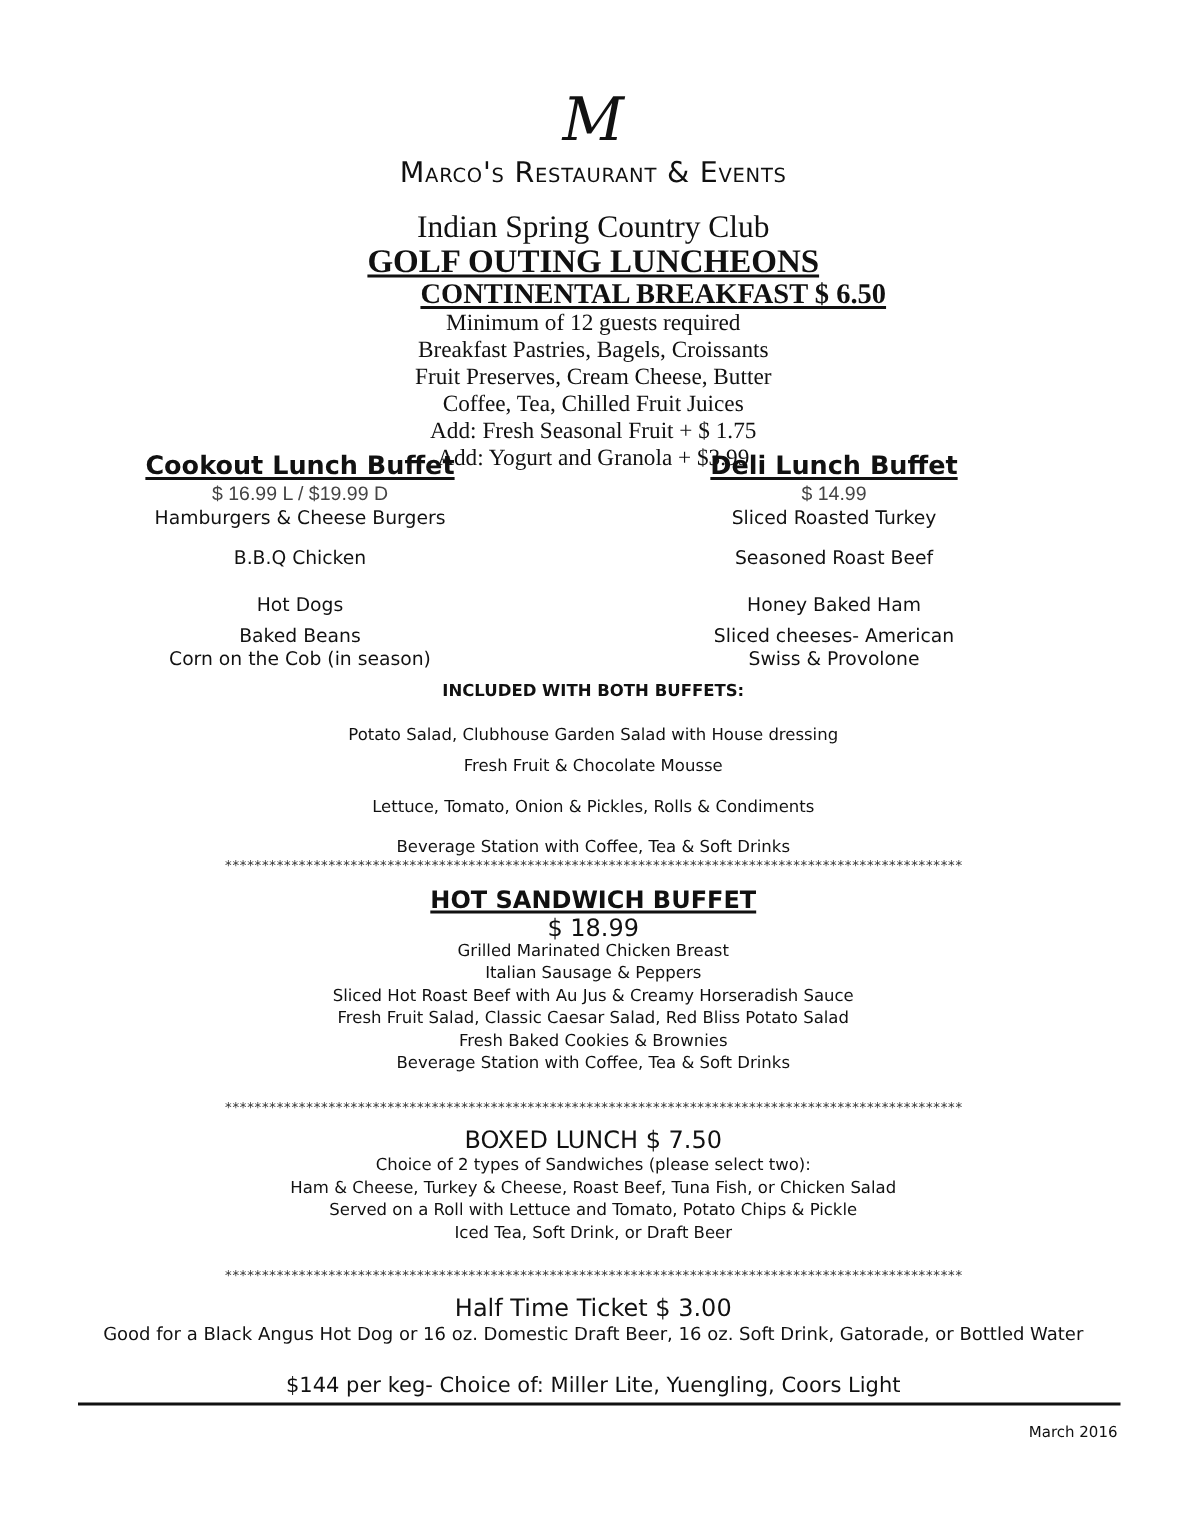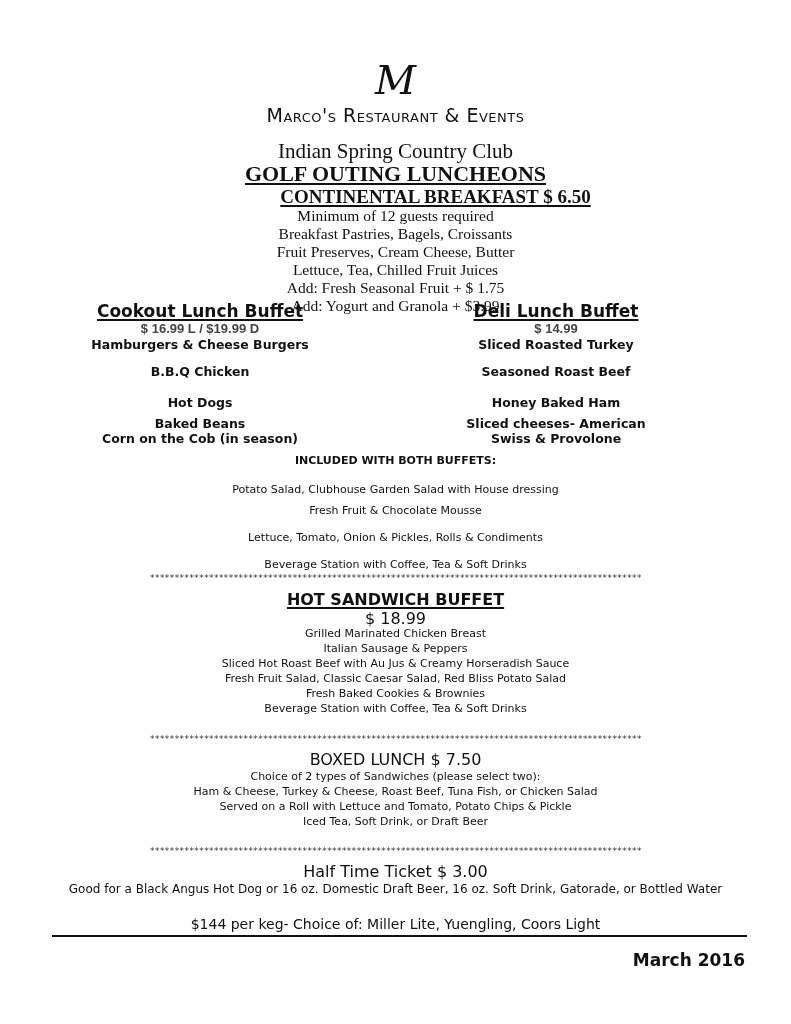--- a/index.html
+++ b/index.html
@@ -6,42 +6,42 @@
   body { width: 791px; height: 1024px; position: relative; overflow: hidden; color: #111; }
   .abs { position: absolute; left: 0; width: 791px; text-align: center; white-space: nowrap; }
   .serif { font-family: "Liberation Serif", "DejaVu Serif", serif; margin-top: 13px; }
   .logo { font-family: "DejaVu Serif", serif; font-style: italic; font-size: 40px; top: 58px; line-height: 44px; }
   .restaurant { font-family: "DejaVu Sans", sans-serif; font-variant: small-caps; font-size: 19px; top: 104px; letter-spacing: 0.5px; }
   .venue { font-size: 21px; top: 126px; }
   .title1 { font-size: 22px; font-weight: bold; top: 148px; }
   .title2 { font-size: 19px; font-weight: bold; top: 173px; padding-left: 40px; }
   .u { text-decoration: underline; text-decoration-thickness: 2px; text-underline-offset: 2px; }
   .cb-line { font-size: 15.5px; line-height: 18px; }
-  .col { position: absolute; text-align: center; white-space: nowrap; font-weight: bold; }
+  .col { position: absolute; text-align: center; white-space: nowrap; }
   .col-h { font-family: "DejaVu Sans", sans-serif; font-weight: bold; font-size: 17px; }
   .col-p { font-family: "Liberation Sans", sans-serif; font-size: 13px; color: #444; }
   .col-i { font-family: "DejaVu Sans", sans-serif; font-size: 12.5px; }
   .s12 { font-family: "DejaVu Sans", sans-serif; font-size: 11px; }
   .stars { font-family: "DejaVu Sans Mono", monospace; font-size: 9px; color: #333; letter-spacing: -0.5px; }
   .big { font-family: "DejaVu Sans", sans-serif; font-size: 16px; }
   .rule { position: absolute; left: 52px; width: 695px; height: 2px; background: #111; top: 935px; }
 </style>
 </head>
 <body>
 
 <div class="abs logo">M</div>
 <div class="abs restaurant">Marco's Restaurant &amp; Events</div>
 <div class="abs serif venue">Indian Spring Country Club</div>
 <div class="abs serif title1 u">GOLF OUTING LUNCHEONS</div>
 <div class="abs serif title2 u">CONTINENTAL BREAKFAST $ 6.50</div>
 
 <div class="abs serif cb-line" style="top:194px">Minimum of 12 guests required</div>
 <div class="abs serif cb-line" style="top:212px">Breakfast Pastries, Bagels, Croissants</div>
 <div class="abs serif cb-line" style="top:230px">Fruit Preserves, Cream Cheese, Butter</div>
-<div class="abs serif cb-line" style="top:248px">Lettuce, Tea, Chilled Fruit Juices</div>
+<div class="abs serif cb-line" style="top:248px">Coffee, Tea, Chilled Fruit Juices</div>
 <div class="abs serif cb-line" style="top:266px">Add: Fresh Seasonal Fruit + $ 1.75</div>
 <div class="abs serif cb-line" style="top:284px">Add: Yogurt and Granola + $3.99</div>
 
 <div class="col col-h u" style="left:50px;width:300px;top:301px">Cookout Lunch Buffet</div>
 <div class="col col-p" style="left:50px;width:300px;top:321px">$ 16.99 L / $19.99 D</div>
 <div class="col col-i" style="left:50px;width:300px;top:337px">Hamburgers &amp; Cheese Burgers</div>
 <div class="col col-i" style="left:50px;width:300px;top:364px">B.B.Q Chicken</div>
 <div class="col col-i" style="left:50px;width:300px;top:395px">Hot Dogs</div>
 <div class="col col-i" style="left:50px;width:300px;top:416px">Baked Beans</div>
 <div class="col col-i" style="left:50px;width:300px;top:431px">Corn on the Cob (in season)</div>
@@ -75,13 +75,13 @@
 <div class="abs s12" style="top:770px">Choice of 2 types of Sandwiches (please select two):</div>
 <div class="abs s12" style="top:785px">Ham &amp; Cheese, Turkey &amp; Cheese, Roast Beef, Tuna Fish, or Chicken Salad</div>
 <div class="abs s12" style="top:800px">Served on a Roll with Lettuce and Tomato, Potato Chips &amp; Pickle</div>
 <div class="abs s12" style="top:815px">Iced Tea, Soft Drink, or Draft Beer</div>
 <div class="abs stars" style="top:846px">****************************************************************************************************</div>
 
 <div class="abs big" style="top:862px">Half Time Ticket $ 3.00</div>
 <div class="abs s12" style="top:882px;font-size:12px">Good for a Black Angus Hot Dog or 16 oz. Domestic Draft Beer, 16 oz. Soft Drink, Gatorade, or Bottled Water</div>
 <div class="abs s12" style="top:916px;font-size:14px">$144 per keg- Choice of: Miller Lite, Yuengling, Coors Light</div>
 <div class="rule"></div>
-<div class="col s12" style="left:600px;width:145px;top:950px;text-align:right;font-size:17px">March 2016</div>
+<div class="col s12" style="left:600px;width:145px;top:950px;text-align:right;font-size:10px">March 2016</div>
 
 </body></html>

